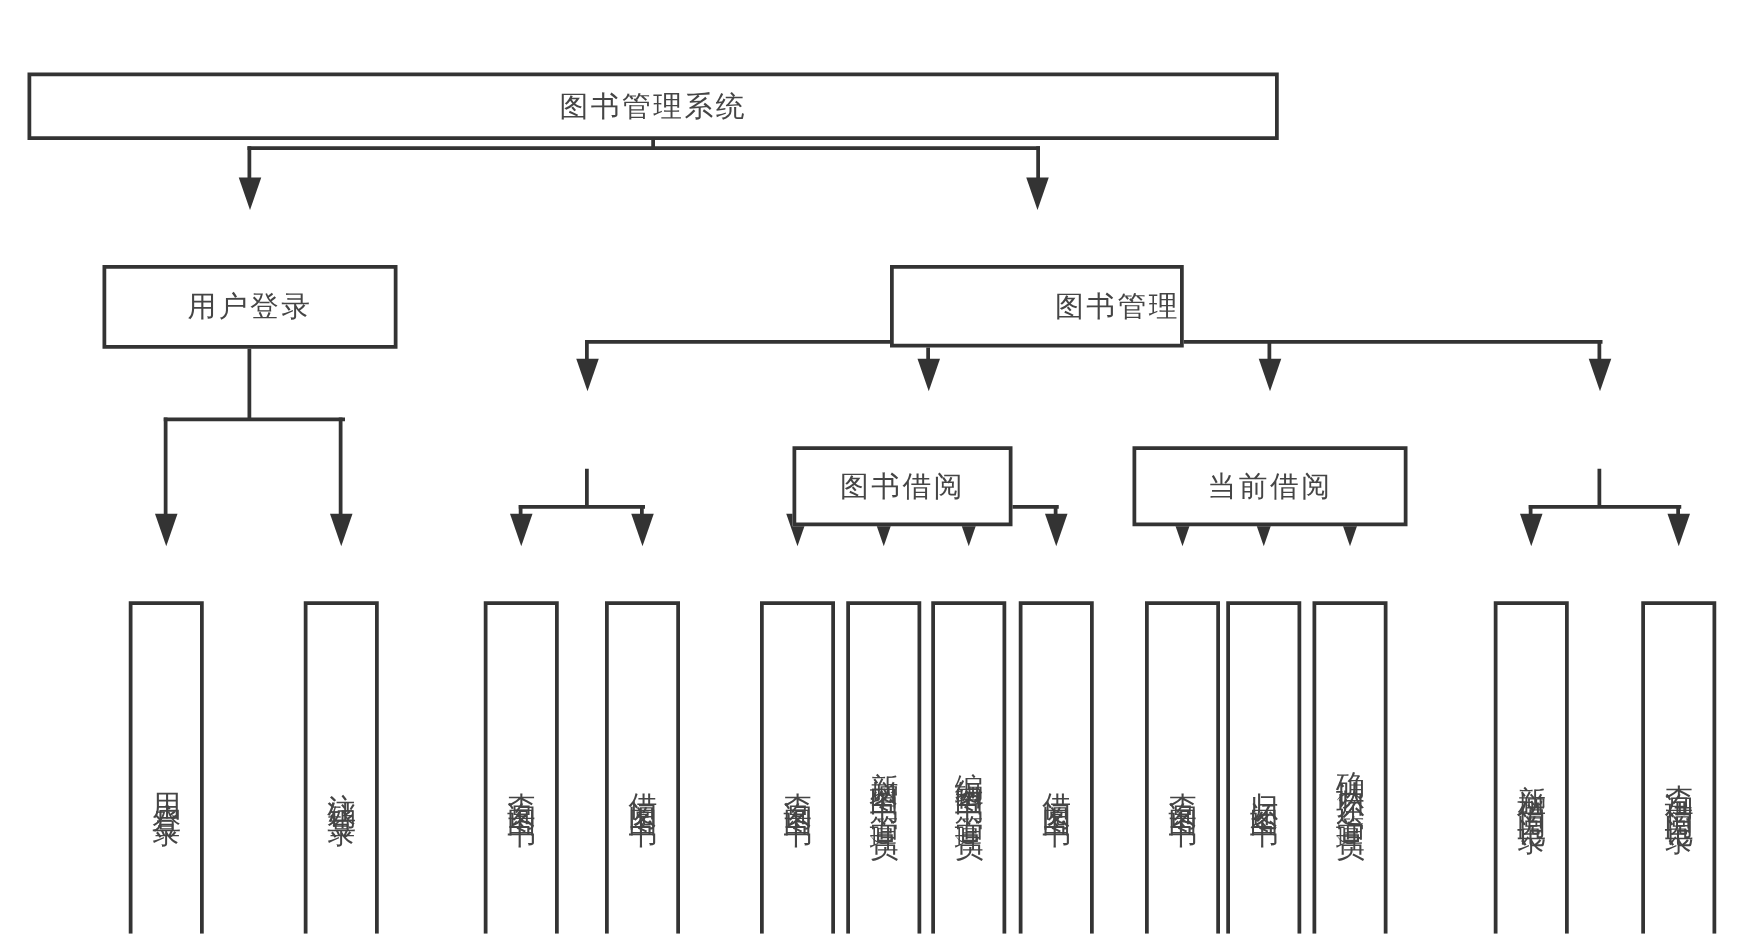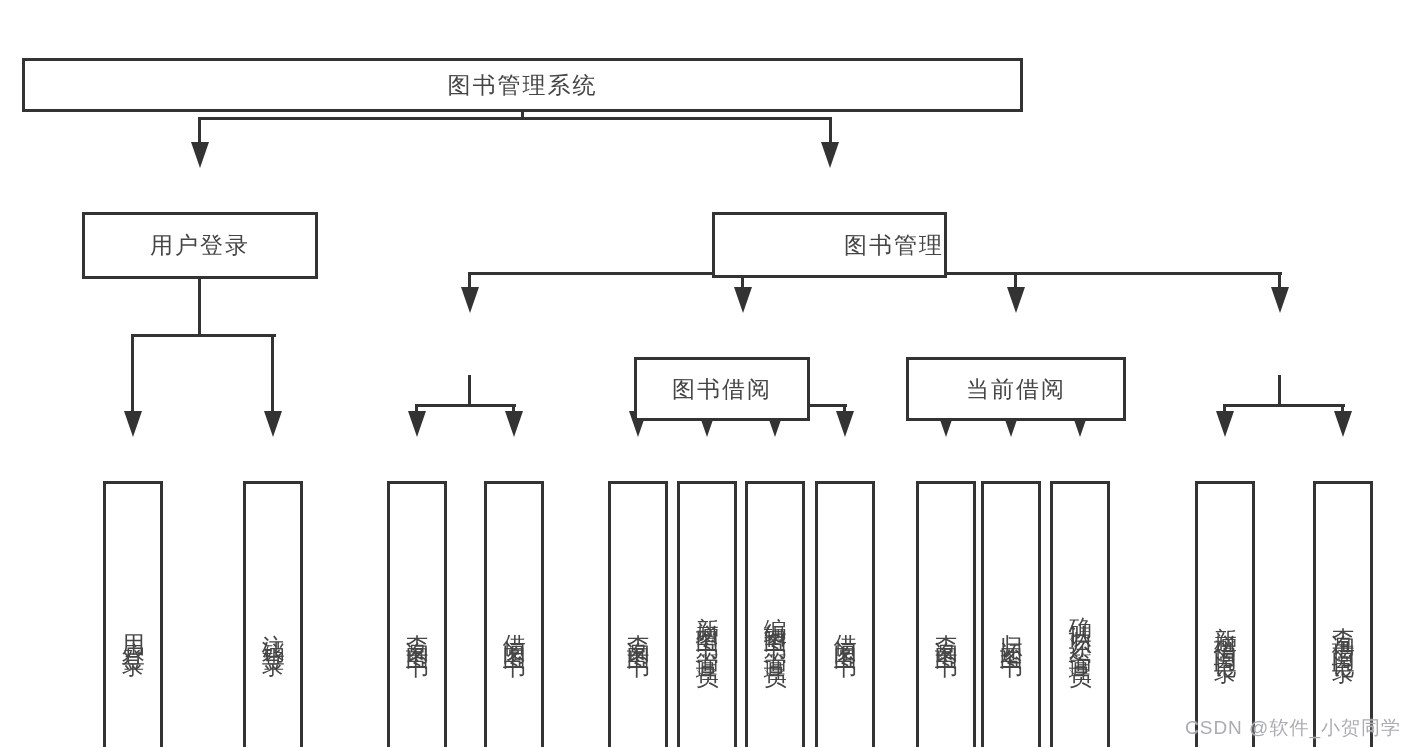--- a/index.html
+++ b/index.html
@@ -154,15 +154,14 @@
   <div class="line" style="left:1009px; top:404px; width:3px; height:12px;"></div>
   <div class="arrowhead" style="left:1002px; top:411px;"></div>
   <div class="line" style="left:1078px; top:404px; width:3px; height:12px;"></div>
   <div class="arrowhead" style="left:1071px; top:411px;"></div>
 
   <div class="line" style="left:1223px; top:404px; width:3px; height:12px;"></div>
   <div class="arrowhead" style="left:1216px; top:411px;"></div>
   <div class="line" style="left:1341px; top:404px; width:3px; height:12px;"></div>
   <div class="arrowhead" style="left:1334px; top:411px;"></div>
 
-  <div class="watermark">CSDN @软件_小贺同学</div>
 
 </div>
 
 </body></html>

